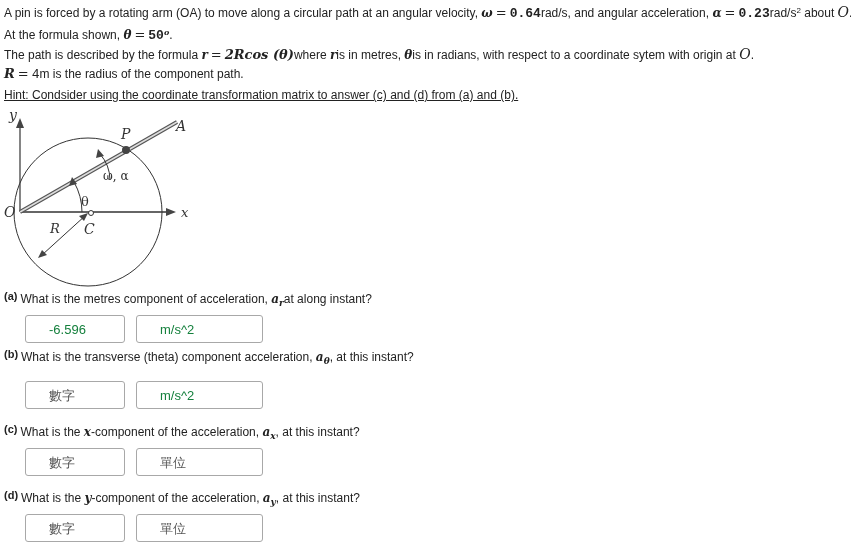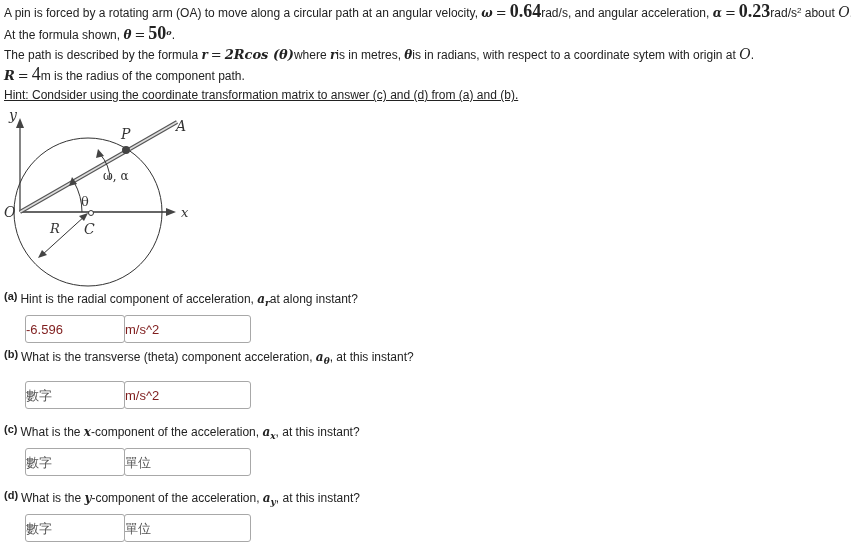--- a/index.html
+++ b/index.html
@@ -2,35 +2,35 @@
 <html><head>
 <meta charset="utf-8">
 <style>
   html, body { margin: 0; padding: 0; background: #ffffff; }
   body {
     width: 851px; height: 548px; overflow: hidden; position: relative;
     font-family: "Liberation Sans", sans-serif; font-size: 12px; color: #222;
   }
   .line { position: absolute; left: 4px; white-space: nowrap; font-size: 12px; line-height: 16px; }
   .m { font-family: "DejaVu Serif", serif; font-style: italic; font-weight: bold; font-size: 12px; }
-  .mn { font-family: Liberation Serif, serif; font-weight: bold; font-size: 18px; }
+  .mn { font-family: Liberation Mono, monospace; font-weight: bold; font-size: 13px; }
   .eq { font-family: "DejaVu Serif", serif; font-size: 13px; padding: 0 3px; }
   sup.s { font-size: 8px; vertical-align: 4px; }
   .diagram { position: absolute; left: 0; top: 105px; width: 200px; height: 185px; }
   .qlabel { position: absolute; left: 4px; white-space: nowrap; font-size: 12px; }
   .qlabel .letter { font-weight: bold; font-size: 11px; vertical-align: 3px; margin-right: 3px; }
   .sub { font-family: "DejaVu Serif", serif; font-style: italic; font-weight: bold; font-size: 9px; vertical-align: -3px; }
   .box {
     position: absolute; height: 28px; border: 1px solid #a8a8a8; border-radius: 3px;
-    background: #fff; box-sizing: border-box; padding: 0 0;
-    font-family: "Liberation Sans", sans-serif; font-size: 13px; line-height: 26px; color: #7f1d1d;
+    background: #fff; box-sizing: border-box; padding: 0 23px;
+    font-family: "Liberation Sans", sans-serif; font-size: 13px; line-height: 26px; color: #15803d;
     outline: none;
   }
   .box.num { left: 25px; width: 100px; }
-  .box.unit { left: 124px; width: 127px; }
+  .box.unit { left: 136px; width: 127px; }
   .box::placeholder { color: #555; }
 </style>
 </head>
 <body>
 
 <div class="line" style="top:3px;">
   <span>A pin is forced by a rotating arm (OA) to move along a circular path at an angular velocity, </span><span class="m">ω</span><span class="eq">=</span><span class="mn">0.64</span><span>rad/s, and angular acceleration, </span><span class="m">α</span><span class="eq">=</span><span class="mn">0.23</span><span>rad/s</span><sup class="s">2</sup><span> about </span><span class="m" style="font-weight:normal;font-size:14px;">O</span><span>.</span>
 </div>
 
 <div class="line" style="top:24px;">
@@ -81,21 +81,21 @@
     <text x="121" y="34" font-family="DejaVu Serif, serif" font-style="italic" font-size="14" fill="#333">P</text>
     <text x="176" y="26" font-family="DejaVu Serif, serif" font-style="italic" font-size="14" fill="#333">A</text>
     <text x="84" y="129" font-family="DejaVu Serif, serif" font-style="italic" font-size="14" fill="#333">C</text>
     <text x="50" y="128" font-family="DejaVu Serif, serif" font-style="italic" font-size="13" fill="#333">R</text>
     <text x="81" y="101" font-family="DejaVu Serif, serif" font-size="13" fill="#333">θ</text>
     <text x="103" y="75" font-family="DejaVu Serif, serif" font-size="12" fill="#333">ω, α</text>
   </svg>
 </div>
 
 <div class="qlabel" style="top:290px;">
-  <span class="letter">(a)</span><span>Hint is the radial component of acceleration, </span><span class="m">a</span><span class="sub">r</span><span>at along instant?</span>
+  <span class="letter">(a)</span><span>What is the metres component of acceleration, </span><span class="m">a</span><span class="sub">r</span><span>at along instant?</span>
 </div>
 <input class="box num" style="top: 315px;" value="-6.596">
 <input class="box unit" style="top: 315px;" value="m/s^2">
 
 <div class="qlabel" style="top:348px;">
   <span class="letter">(b)</span><span>What is the transverse (theta) component acceleration, </span><span class="m">a</span><span class="sub">θ</span><span>, at this instant?</span>
 </div>
 <input class="box num" style="top: 381px;" placeholder="數字">
 <input class="box unit" style="top: 381px;" value="m/s^2">
 

